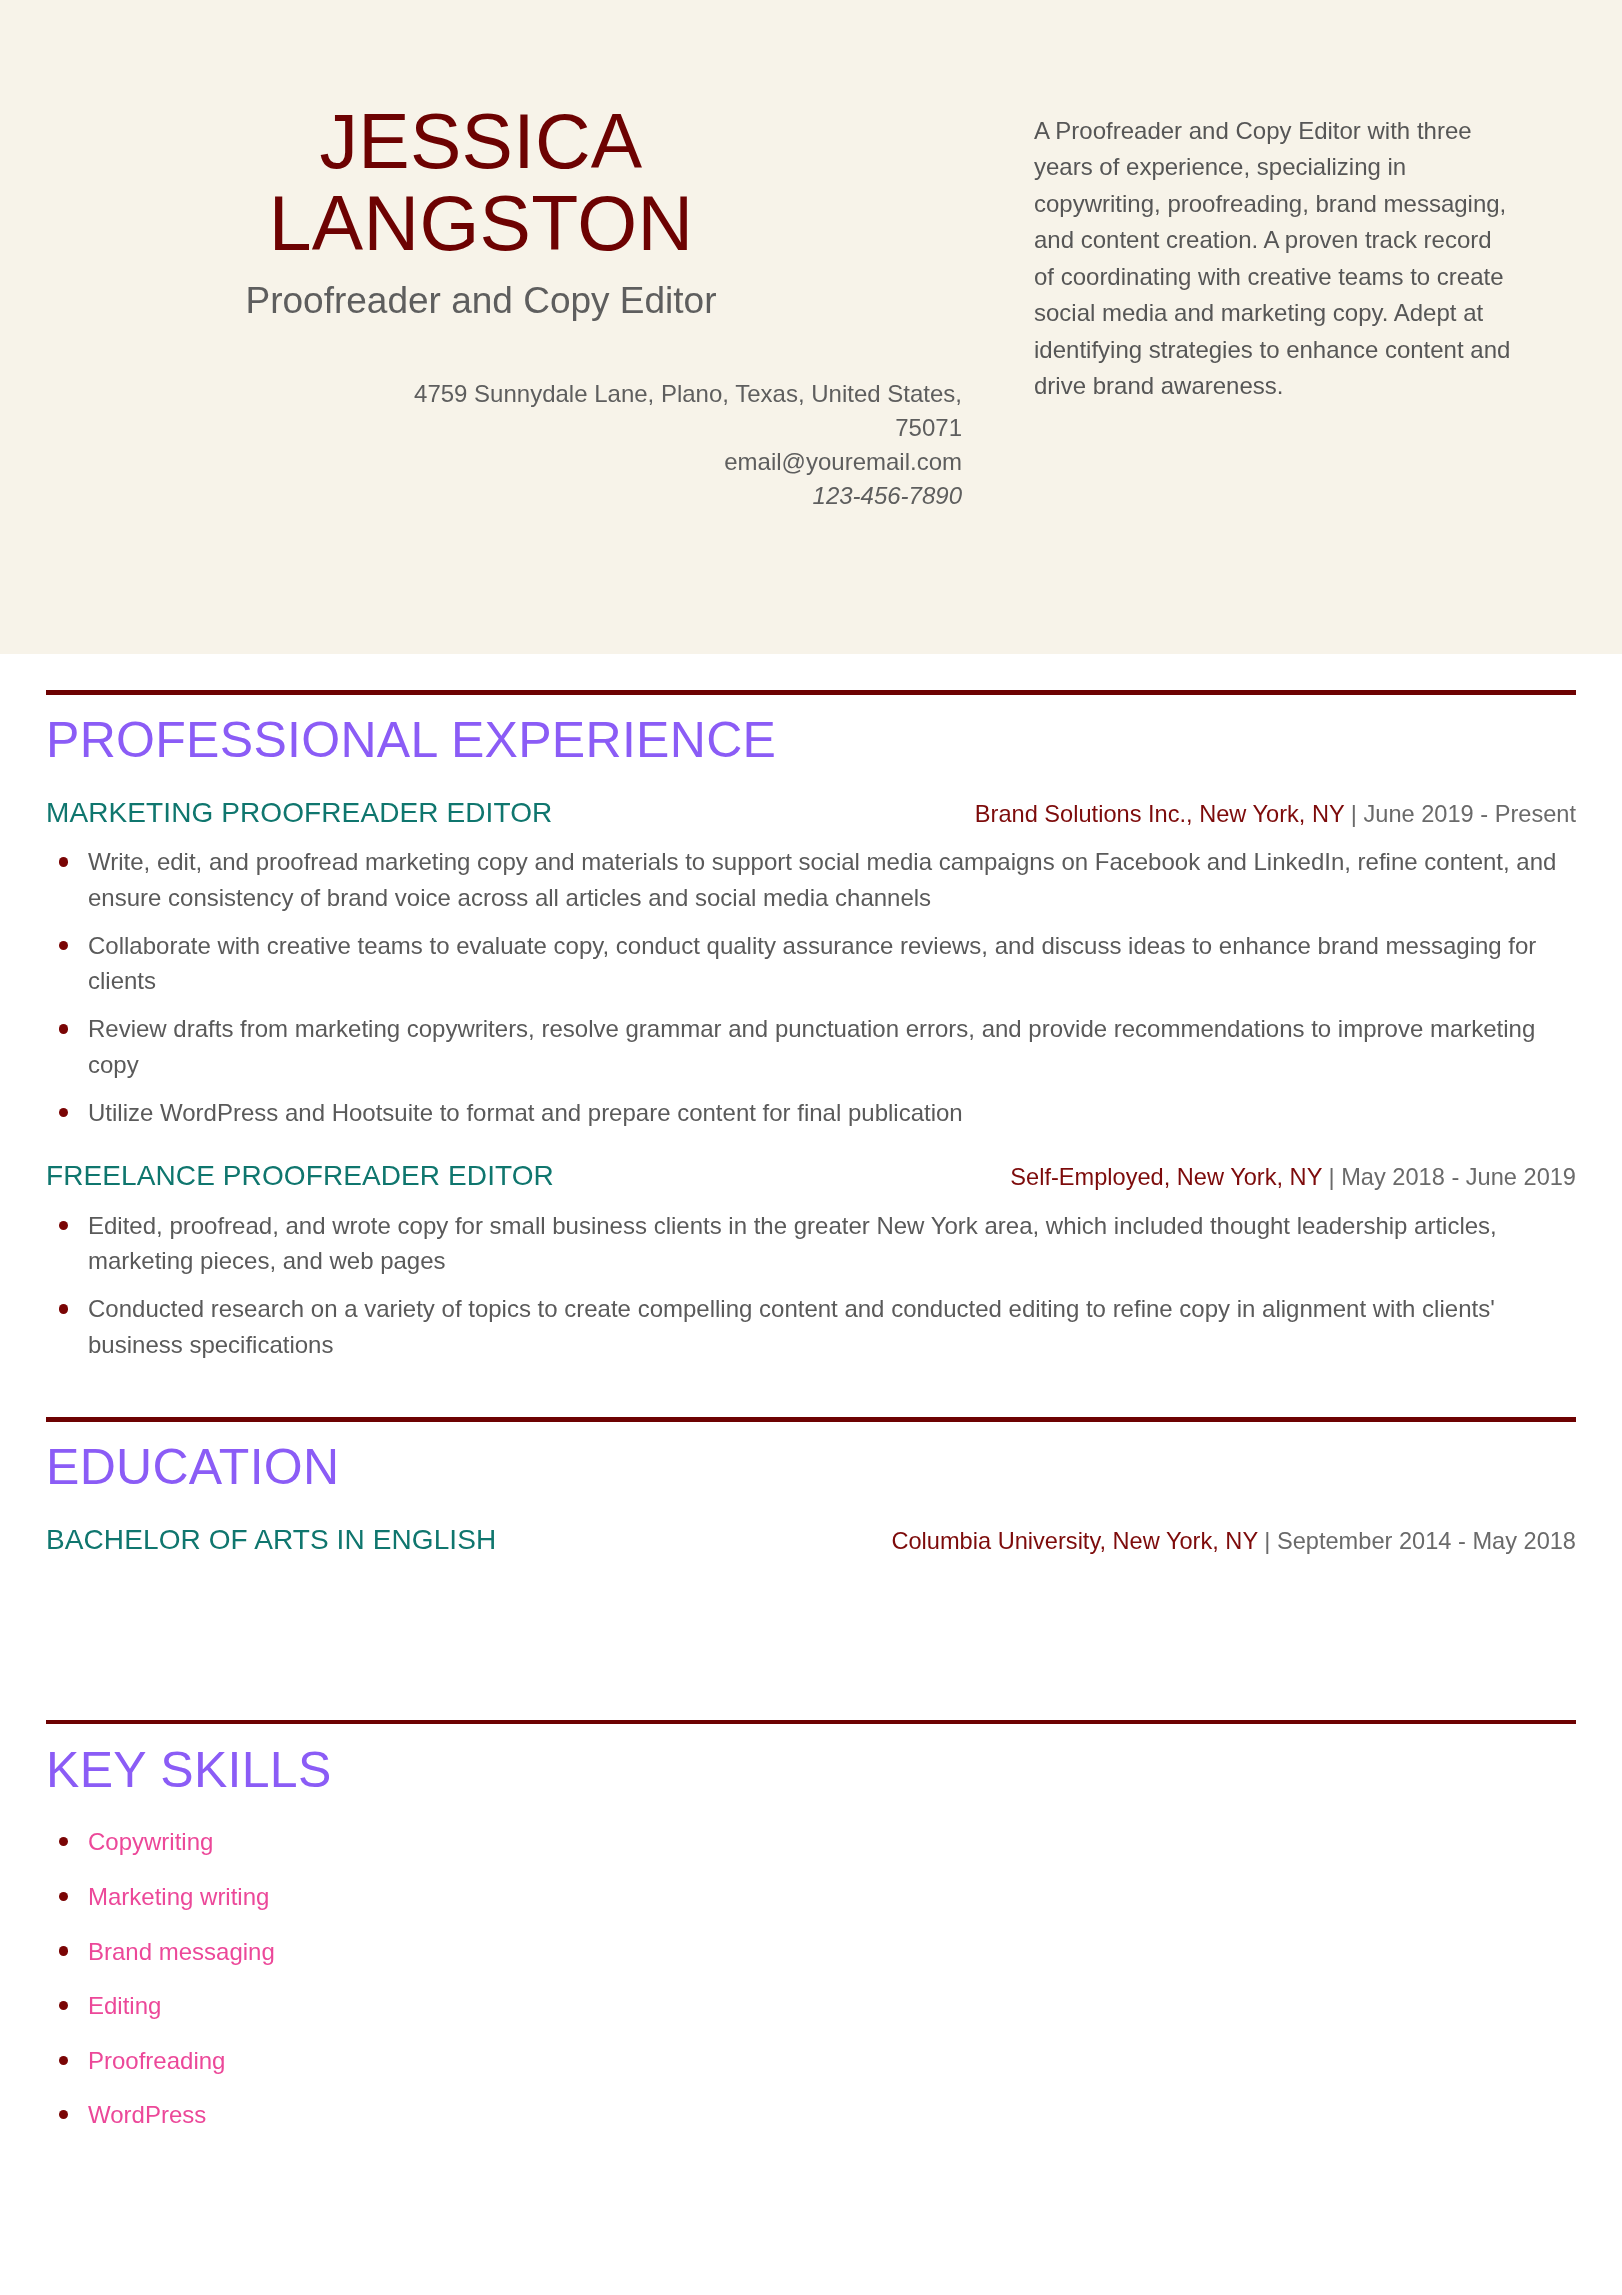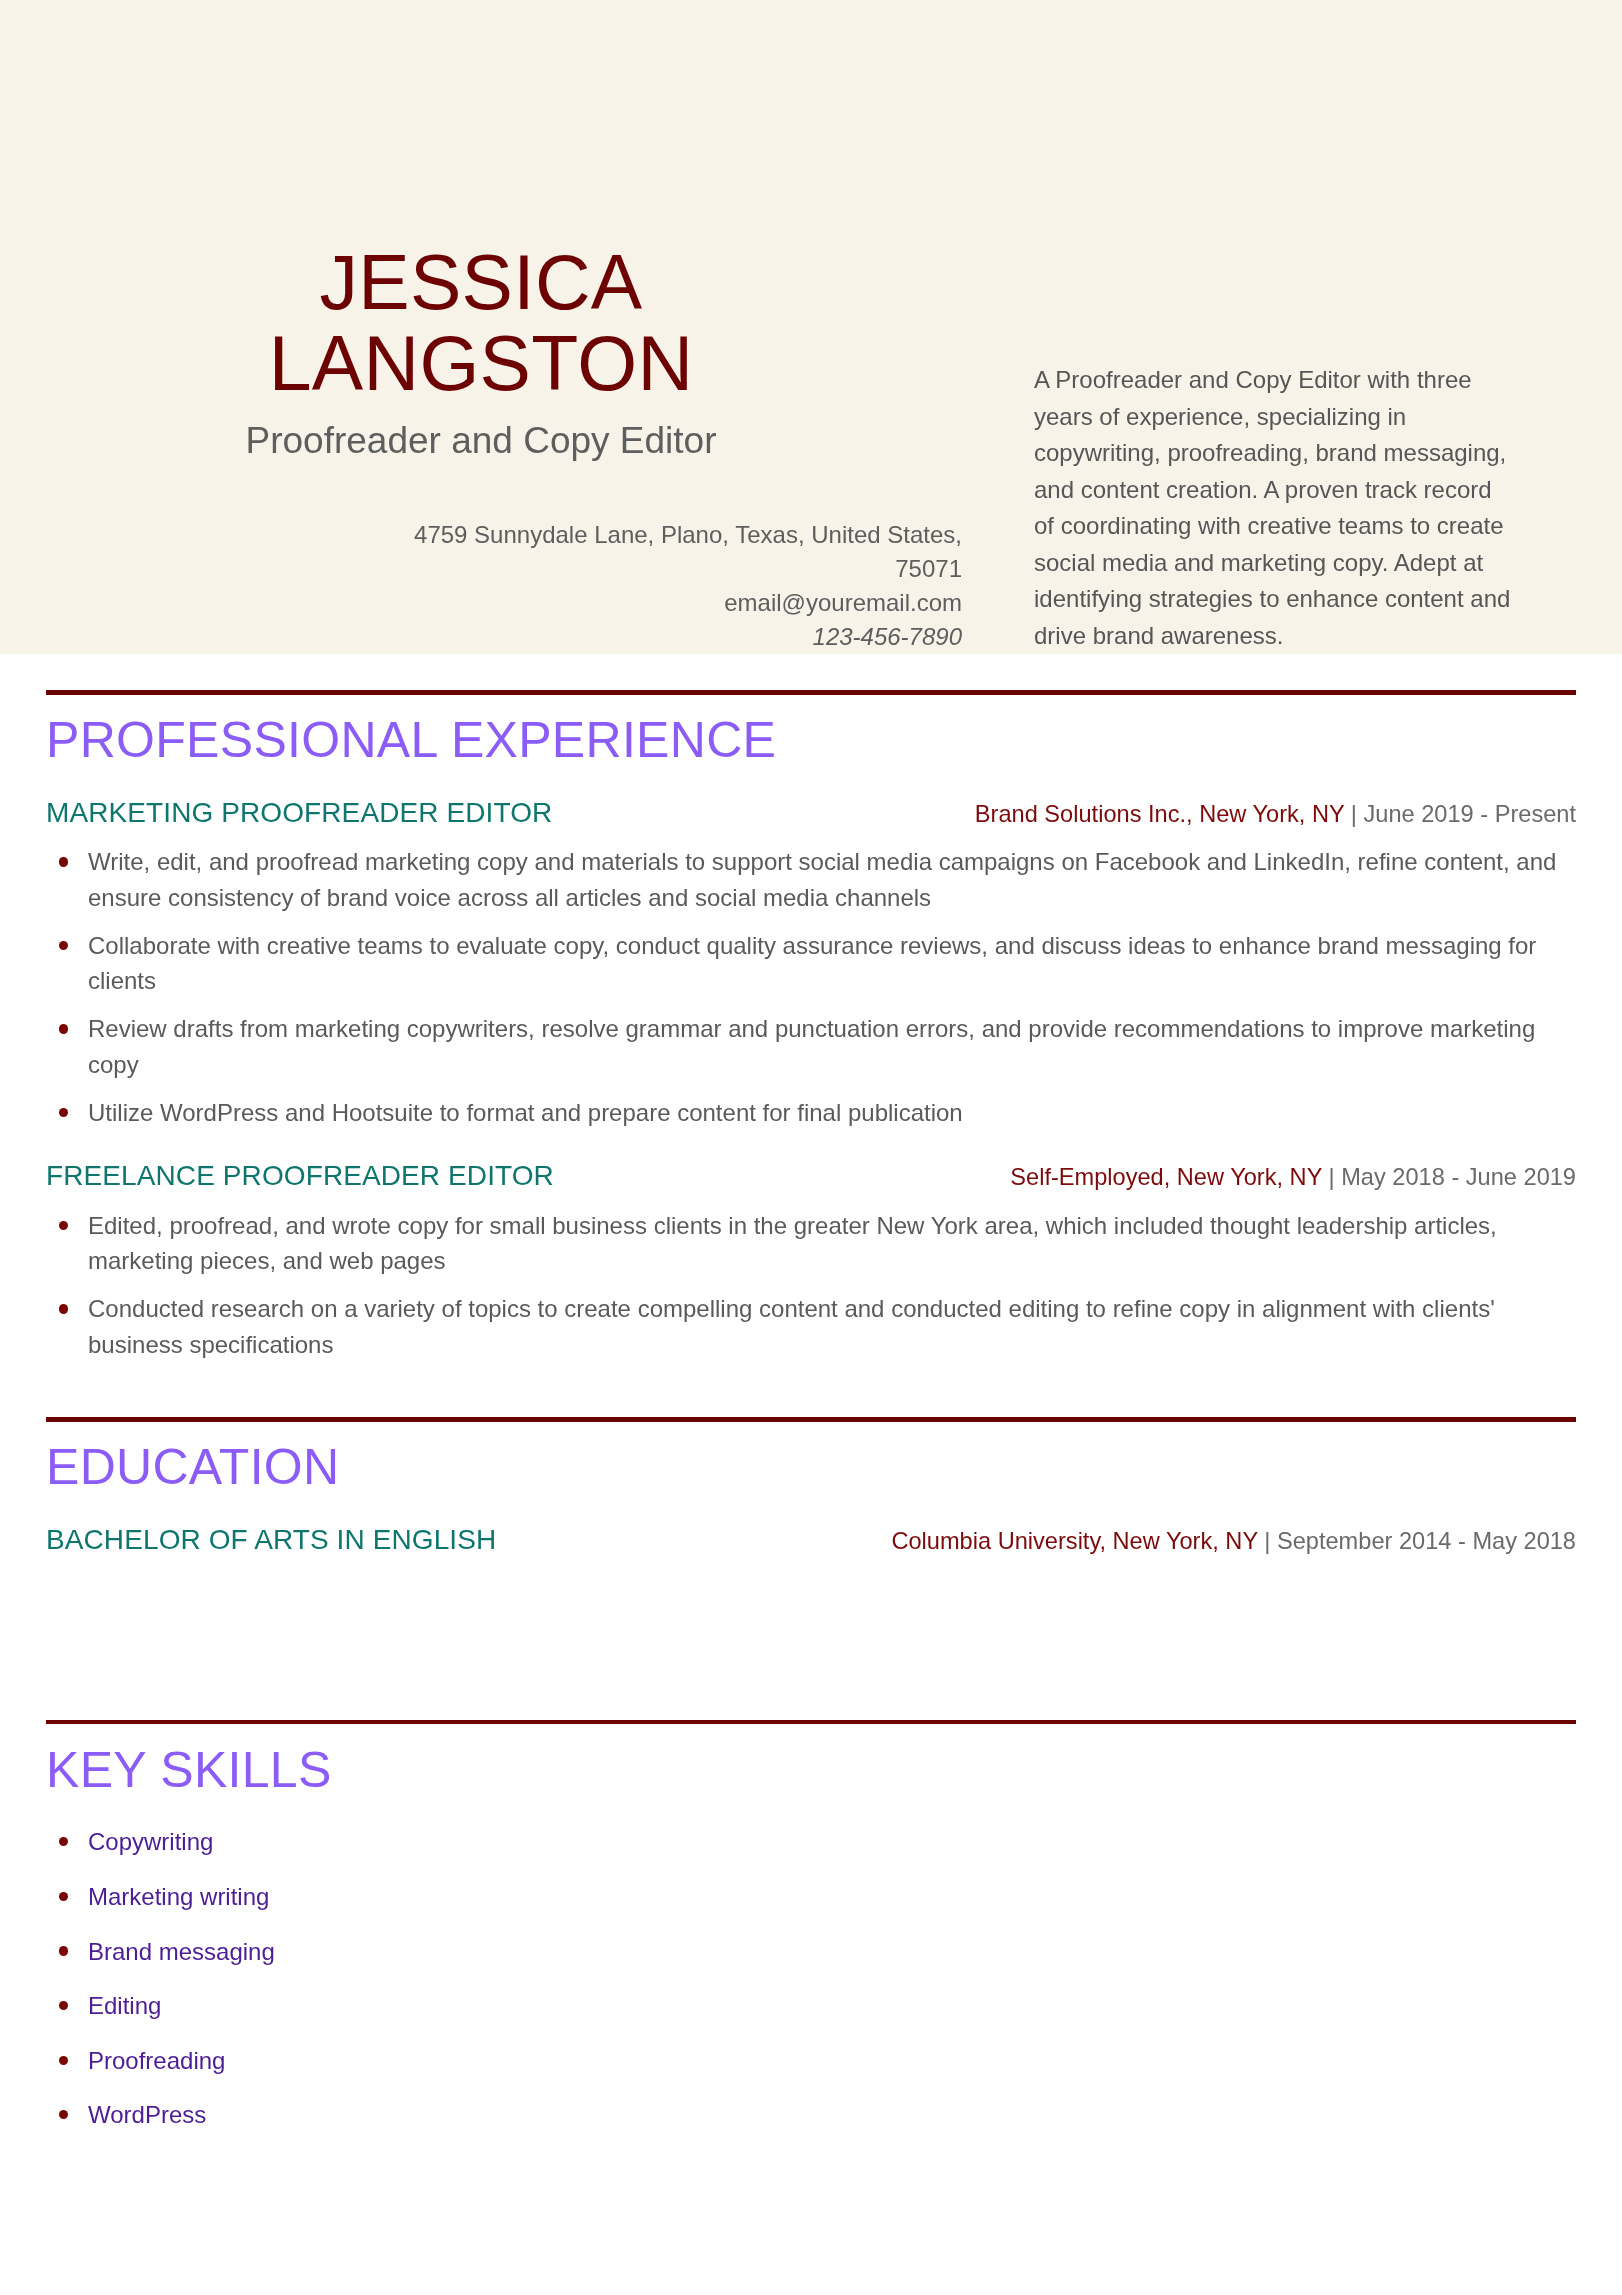--- a/index.html
+++ b/index.html
@@ -31,21 +31,21 @@
     box-sizing: border-box;
     padding: 0;
   }
 
   .header-inner {
     position: relative;
     width: 100%;
     height: 100%;
     display: flex;
     flex-direction: row;
-    align-items: flex-end;
+    align-items: flex-start;
   }
 
   .header-left {
     width: 1034px;
     box-sizing: border-box;
     padding: 101px 72px 0 0;
     text-align: right;
   }
 
   .name-block {
@@ -176,21 +176,21 @@
     background: #7a0505;
   }
 
   .skills-list {
     list-style: none;
     margin: 29px 0 0 0;
     padding: 0;
   }
   .skills-list li {
     position: relative;
-    color: #4c1d95;
+    color: #ec4899;
     font-size: 24px;
     line-height: 1.4;
     padding-left: 42px;
     margin-bottom: 21px;
   }
   .skills-list li::before {
     content: "";
     position: absolute;
     left: 13px;
     top: 11.8px;

